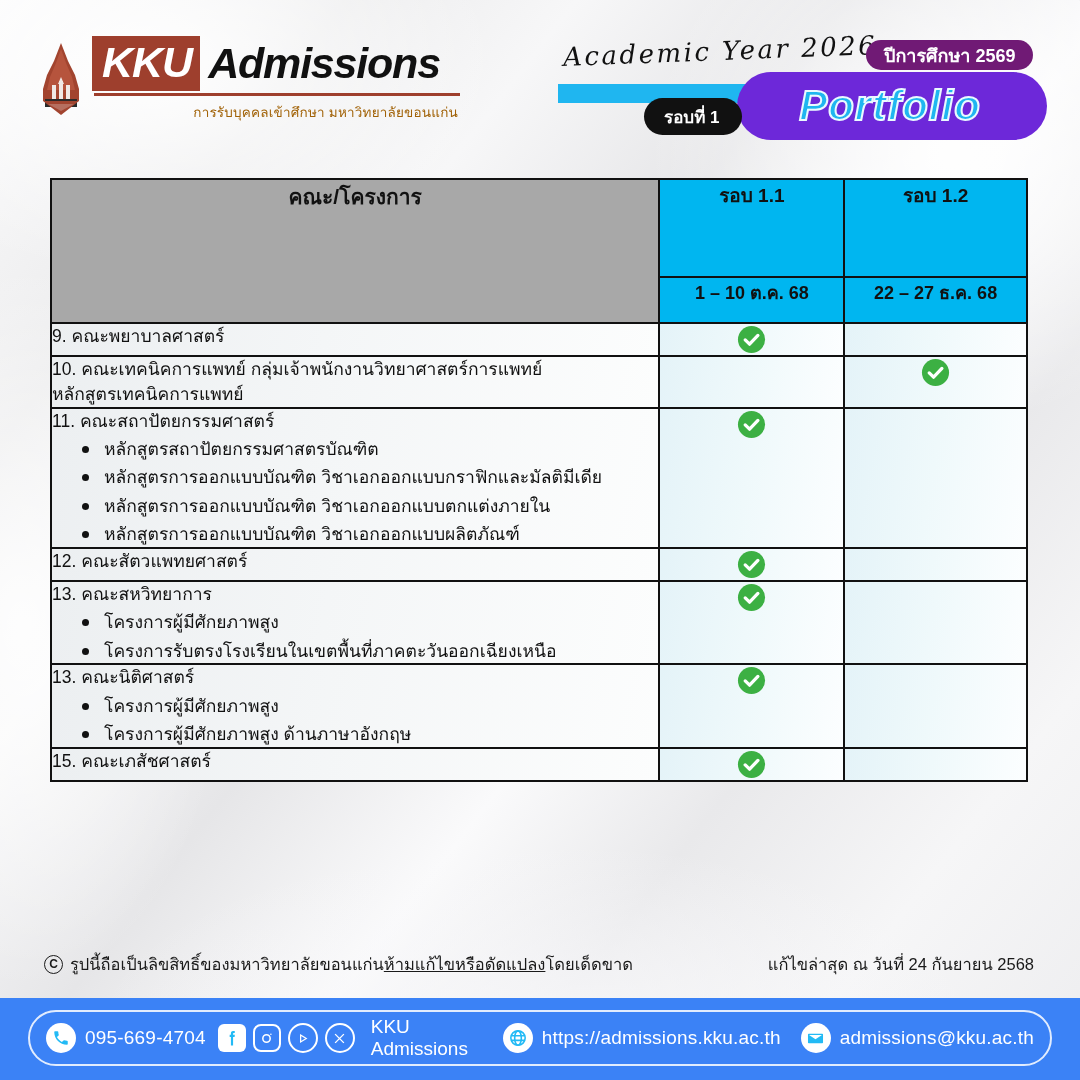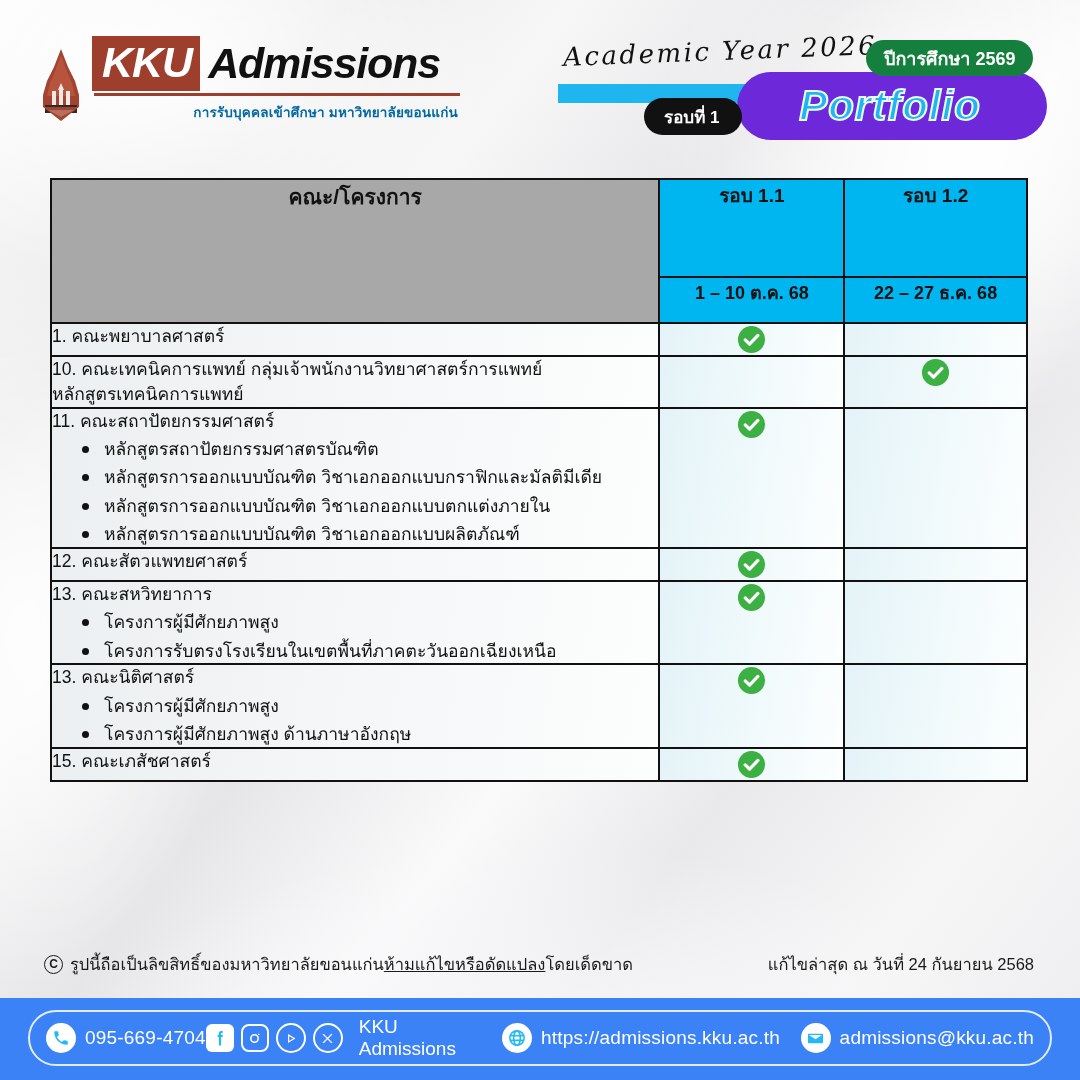--- a/index.html
+++ b/index.html
@@ -28,52 +28,52 @@
       linear-gradient(-51deg, rgba(0,0,0,.03) 0 1px, rgba(0,0,0,0) 1px 85px),
       linear-gradient(18deg, rgba(255,255,255,.5) 0 2px, rgba(0,0,0,0) 2px 120px),
       linear-gradient(-112deg, rgba(0,0,0,.025) 0 1px, rgba(0,0,0,0) 1px 140px);
     opacity:.9;
   }
   .wrap { position:relative; width:1080px; height:1080px; }
 
   
   #header { position:absolute; top:0; left:0; width:1080px; height:150px; }
 
-  .logo-block { position:absolute; left:38px; top:34px; display:flex; align-items:flex-end; }
+  .logo-block { position:absolute; left:38px; top:34px; display:flex; align-items:center; }
   .emblem { width:46px; height:76px; margin-right:8px; position:relative; }
   .logo-text { position:relative; padding-top:2px; }
   .logo-line1 { display:flex; align-items:center; }
   .kku-box {
     background:#9e3f2d; color:#fff; font-style:italic; font-weight:bold;
     font-size:43px; letter-spacing:-1px; line-height:1;
     padding:5px 8px 7px 10px;
   }
   .adm-text {
     color:#111; font-style:italic; font-weight:bold; font-size:43px;
     letter-spacing:-1.2px; line-height:1; margin-left:8px;
   }
   .logo-rule { height:3px; background:#9e3f2d; margin-top:2px; width:366px; margin-left:2px; }
   .logo-sub {
-    font-size:13.5px; color:#0369a1; font-weight:bold; text-align:right;
+    font-size:13.5px; color:#a16207; font-weight:normal; text-align:right;
     margin-top:5px; width:366px; letter-spacing:.2px;
   }
 
   .acad-year {
     position:absolute; left:563px; top:36px;
     font-family:"DejaVu Serif", serif; font-style:italic;
     font-size:26px; color:#111; letter-spacing:2.5px;
     transform:rotate(-2.2deg); white-space:nowrap;
   }
   .blue-bar {
     position:absolute; left:558px; top:84px; width:340px; height:19px;
     background:#1fb6f0;
   }
   .year-pill {
-    position:absolute; left:866px; top:40px; height:36px;
-    background:#15803d; border-radius:18px; display:flex; align-items:center;
+    position:absolute; left:866px; top:40px; height:30px;
+    background:#701a75; border-radius:18px; display:flex; align-items:center;
     justify-content:center; padding:0 18px; z-index:3;
   }
   .year-pill span { color:#fff; font-weight:bold; font-size:18px; white-space:nowrap; }
   .round-pill {
     position:absolute; left:644px; top:98px; height:37px;
     background:#111; border-radius:19px; display:flex; align-items:center;
     justify-content:center; padding:0 22px 0 20px; z-index:3;
   }
   .round-pill span { color:#fff; font-weight:bold; font-size:17px; white-space:nowrap; }
   .portfolio-pill {
@@ -152,21 +152,21 @@
     border:2px solid rgba(255,255,255,.85); border-radius:28px;
     display:flex; align-items:center; padding:0 16px; gap:0;
   }
   .c-item { display:flex; align-items:center; color:#fff; font-size:19px; white-space:nowrap; }
   .c-item .lbl { margin-left:9px; letter-spacing:.2px; }
   .ico { display:inline-flex; align-items:center; justify-content:center; flex:none; }
   .ico-circle { width:30px; height:30px; border-radius:50%; background:#fff; }
   .ico-sq { width:28px; height:28px; border-radius:6px; background:#fff; }
   .ico-sq-o { width:28px; height:28px; border-radius:8px; border:2.6px solid #fff; }
   .ico-o { width:30px; height:30px; border-radius:50%; border:2.6px solid #fff; }
-  .social-row { display:flex; align-items:center; gap:7px; margin-left:0; }
+  .social-row { display:flex; align-items:center; gap:7px; margin-left:12px; }
   .sep-gap { width:22px; }
 </style>
 </head>
 <body>
 
 <div class="wrap">
   <div id="paper-bg"></div>
 
   <div id="header">
 
@@ -218,21 +218,21 @@
         <th class="head-round col-r12">รอบ 1.2</th>
       </tr>
       <tr>
         <td class="head-date">1 – 10 ต.ค. 68</td>
         <td class="head-date">22 – 27 ธ.ค. 68</td>
       </tr>
     </thead>
     <tbody id="table-body">
         <tr>
           <td class="cell-name">
-            <span class="row-title">1. คณะพยาบาลศาสตร์</span>
+            <span class="row-title">9. คณะพยาบาลศาสตร์</span>
           </td>
           <td class="cell-chk top-align"><span class="check"><svg viewBox="0 0 32 32" width="31" height="31">
                 <circle cx="16" cy="16" r="14" fill="#3cb043"></circle>
                 <path d="M9.5 16.4 L14 20.8 L22.6 11.8" fill="none" stroke="#fff" stroke-width="3.4" stroke-linecap="round" stroke-linejoin="round"></path>
               </svg></span></td>
           <td class="cell-chk top-align"></td>
         </tr>
         <tr>
           <td class="cell-name">
             <span class="row-title">10. คณะเทคนิคการแพทย์ กลุ่มเจ้าพนักงานวิทยาศาสตร์การแพทย์</span>

